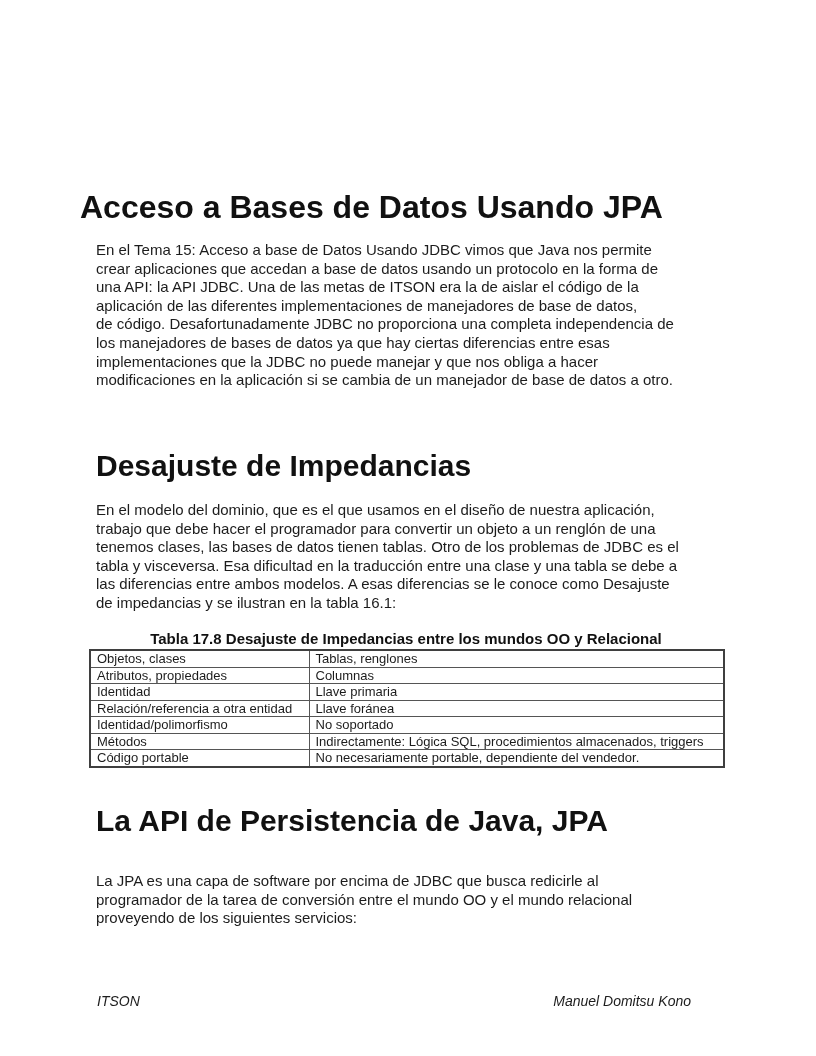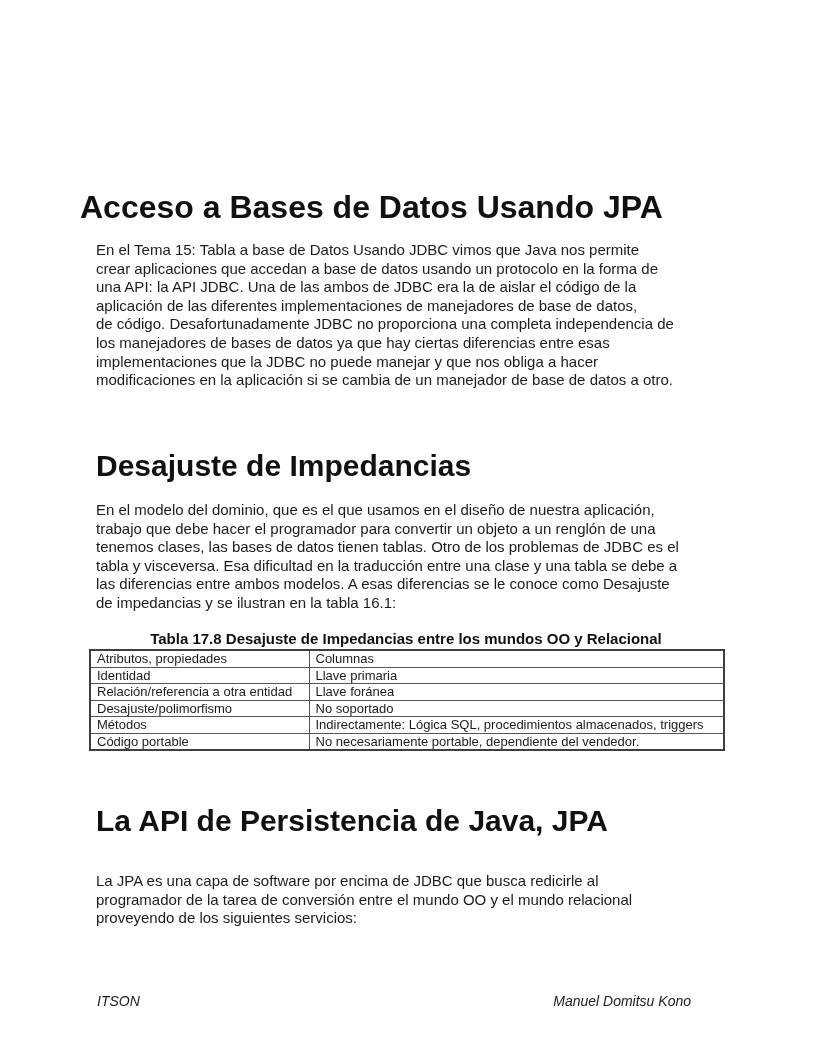--- a/index.html
+++ b/index.html
@@ -95,23 +95,23 @@
 </style>
 </head>
 <body>
 
 <div class="page">
 
 
   <div class="doc-subtitle">Acceso a Bases de Datos Usando JPA</div>
 
   <div class="para para-intro">
-    <div class="ln">En el Tema 15: Tabla a base de Datos Usando JDBC vimos que Java nos permite</div>
+    <div class="ln">En el Tema 15: Acceso a base de Datos Usando JDBC vimos que Java nos permite</div>
     <div class="ln">crear aplicaciones que accedan a base de datos usando un protocolo en la forma de</div>
-    <div class="ln">una API: la API JDBC. Una de las ambos de JDBC era la de aislar el código de la</div>
+    <div class="ln">una API: la API JDBC. Una de las metas de ITSON era la de aislar el código de la</div>
     <div class="ln">aplicación de las diferentes implementaciones de manejadores de base de datos,</div>
     <div class="ln">de código. Desafortunadamente JDBC no proporciona una completa independencia de</div>
     <div class="ln">los manejadores de bases de datos ya que hay ciertas diferencias entre esas</div>
     <div class="ln">implementaciones que la JDBC no puede manejar y que nos obliga a hacer</div>
     <div class="ln">modificaciones en la aplicación si se cambia de un manejador de base de datos a otro.</div>
   </div>
 
   <div class="section-heading heading-desajuste">Desajuste de Impedancias</div>
 
   <div class="para para-impedance">
@@ -125,33 +125,37 @@
 
   <div class="table-caption">Tabla 17.8 Desajuste de Impedancias entre los mundos OO y Relacional</div>
 
   <table class="impedance-table">
     <colgroup>
         <col class="c1">
         <col class="c2">
       </colgroup>
     <tbody>
       <tr>
+        <td>Objetos, clases</td>
+        <td>Tablas, renglones</td>
+      </tr>
+      <tr>
         <td>Atributos, propiedades</td>
         <td>Columnas</td>
       </tr>
       <tr>
         <td>Identidad</td>
         <td>Llave primaria</td>
       </tr>
       <tr>
         <td>Relación/referencia a otra entidad</td>
         <td>Llave foránea</td>
       </tr>
       <tr>
-        <td>Desajuste/polimorfismo</td>
+        <td>Identidad/polimorfismo</td>
         <td>No soportado</td>
       </tr>
       <tr>
         <td>Métodos</td>
         <td>Indirectamente: Lógica SQL, procedimientos almacenados, triggers</td>
       </tr>
       <tr>
         <td>Código portable</td>
         <td>No necesariamente portable, dependiente del vendedor.</td>
       </tr>

